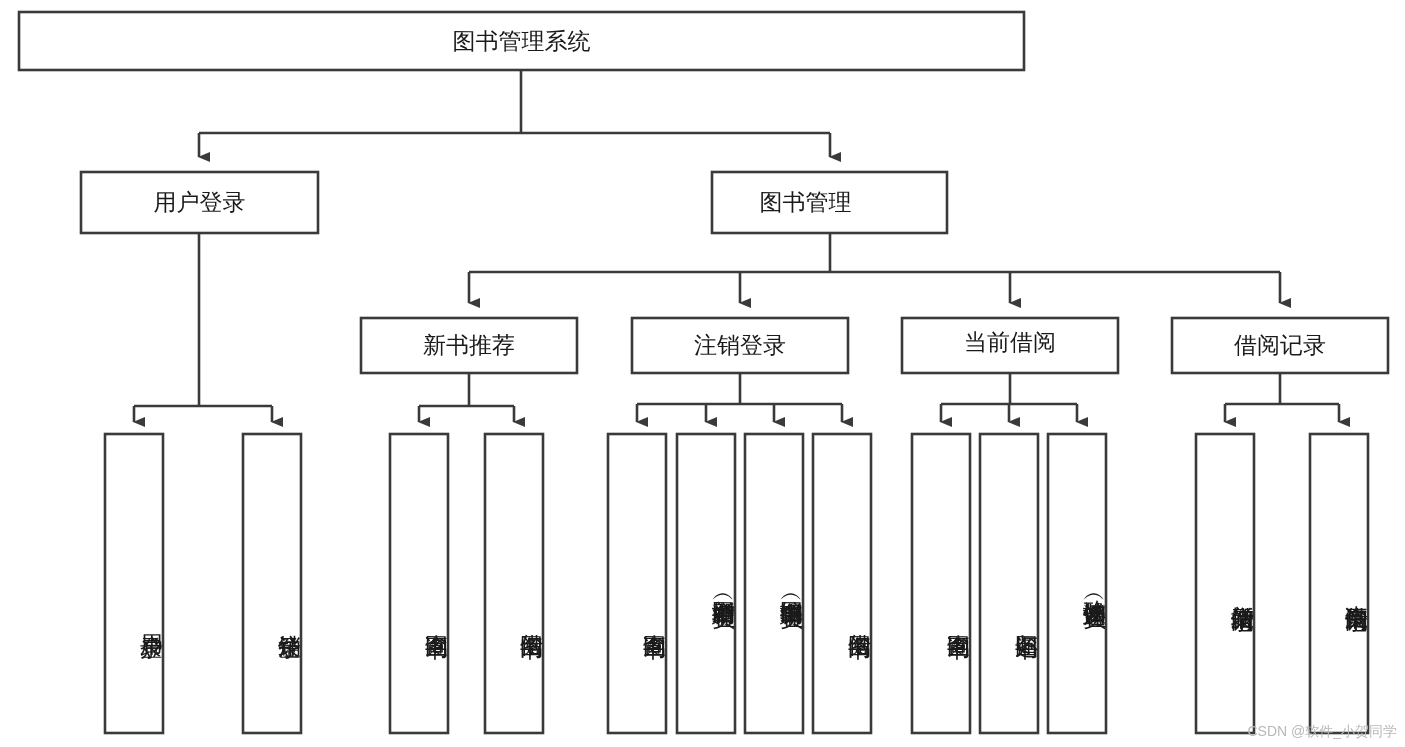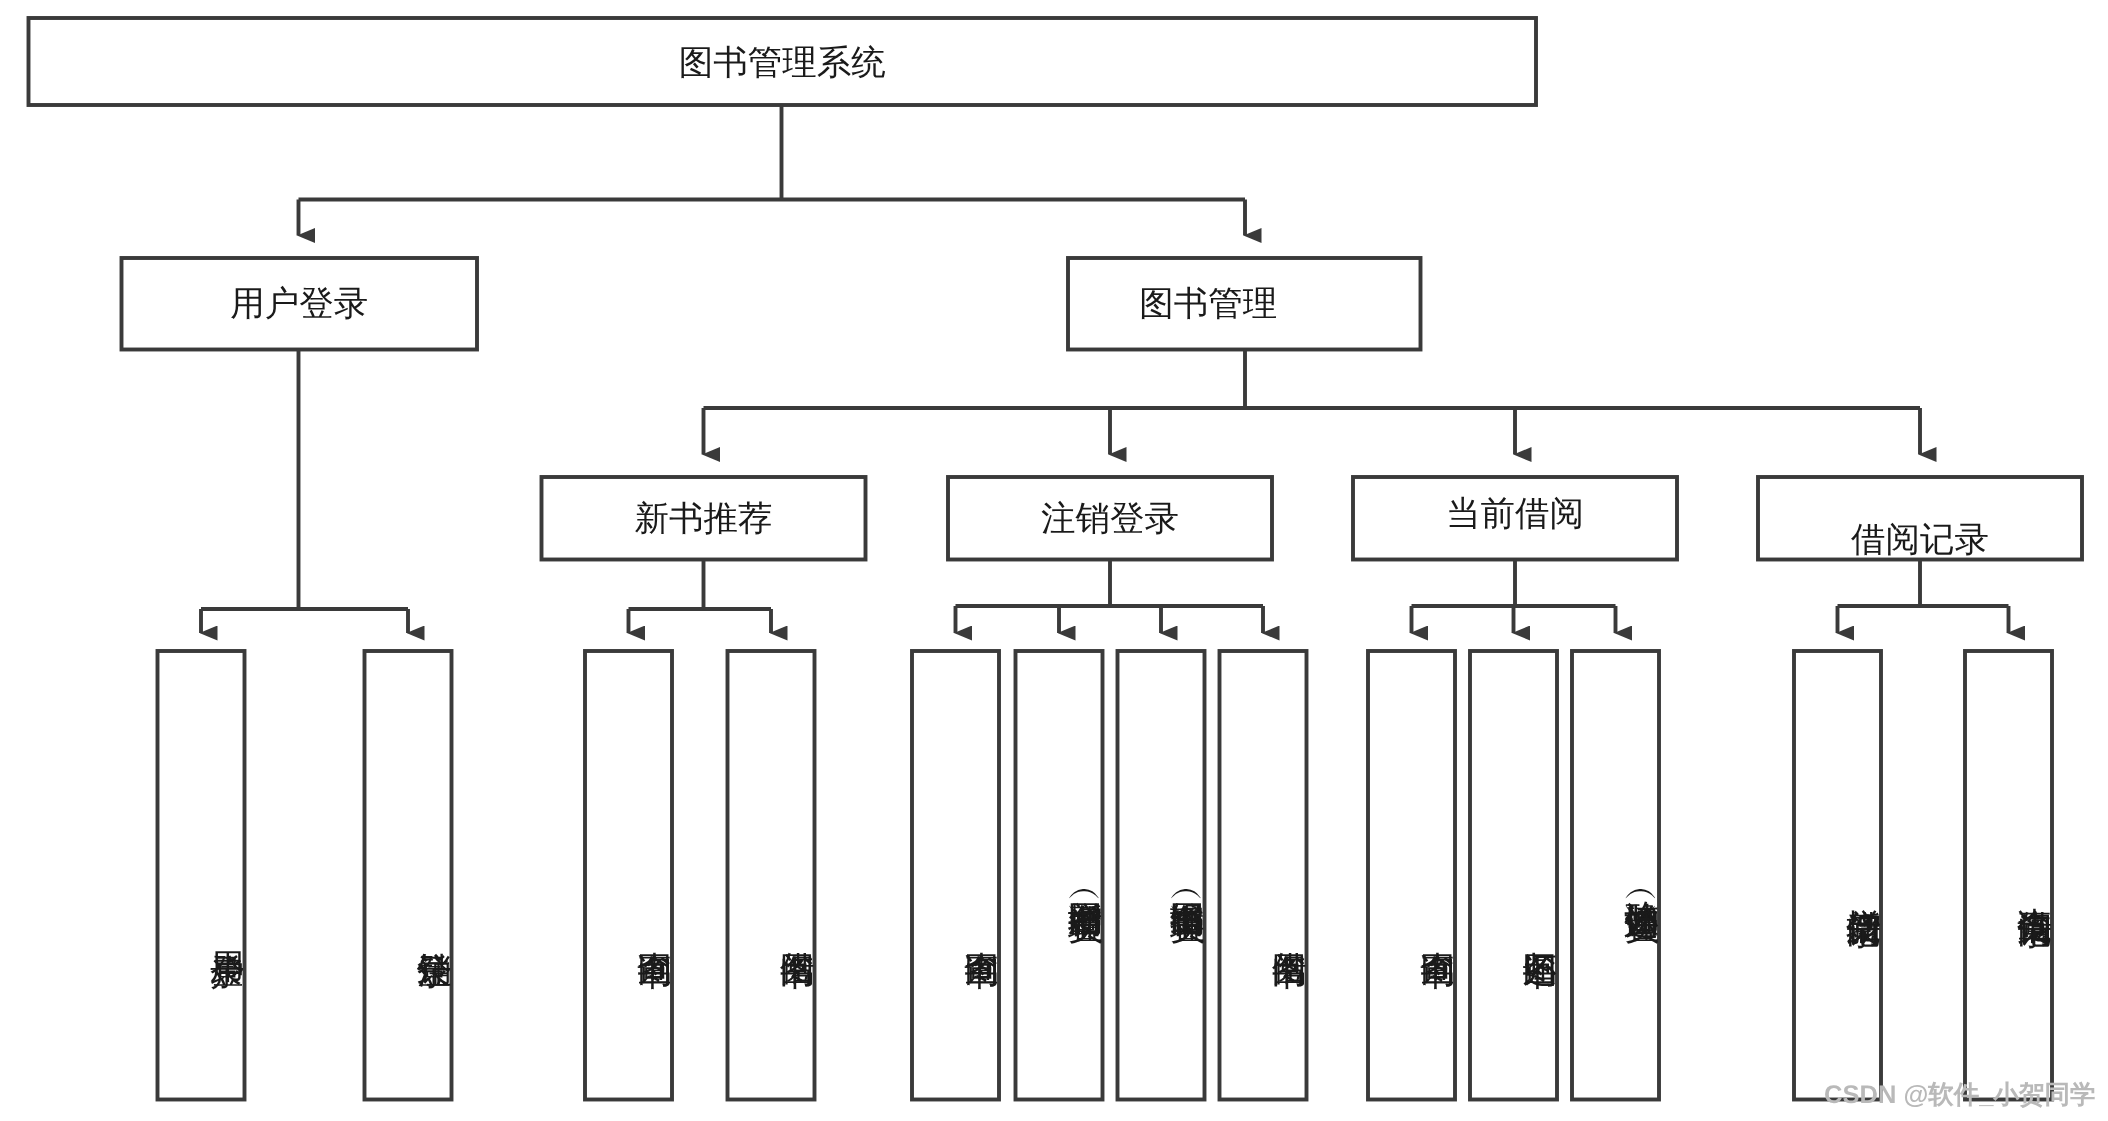--- a/index.html
+++ b/index.html
@@ -56,26 +56,25 @@
     justify-content: center;
     font-size: 23px;
     color: #1a1a1a;
     white-space: nowrap;
     pointer-events: none;
   }
   .watermark {
     position: absolute;
     right: 8px;
     bottom: 6px;
-    font-size: 17px;
+    font-size: 14px;
     color: #b9b9b9;
     font-family: "Liberation Sans", "DejaVu Sans", sans-serif;
     white-space: nowrap;
     pointer-events: none;
-    font-weight: bold;
   }
 </style>
 </head>
 <body>
 
 <svg id="diagram" viewBox="0 0 1405 747">
   <defs>
     <marker id="arrow" viewBox="0 0 10 12" refX="5" refY="11" markerWidth="10" markerHeight="12" orient="auto-start-reverse" markerUnits="userSpaceOnUse">
       <path d="M 0 0 L 10 0 L 5 12 Z" class="arrow-head"></path>
     </marker>
@@ -167,21 +166,21 @@
 </svg>
 
 <div class="hlabel-wrap" style="left:19px; top:12px; width:1005px; height:58px;">图书管理系统</div>
 
 <div class="hlabel-wrap" style="left:81px; top:172px; width:237px; height:61px;">用户登录</div>
 <div class="hlabel-wrap" style="left:712px; top:172px; width:187px; height:61px;">图书管理</div>
 
 <div class="hlabel-wrap" style="left:361px; top:318px; width:216px; height:55px;">新书推荐</div>
 <div class="hlabel-wrap" style="left:632px; top:318px; width:216px; height:55px;">注销登录</div>
 <div class="hlabel-wrap" style="left:902px; top:318px; width:216px; height:49px;">当前借阅</div>
-<div class="hlabel-wrap" style="left:1172px; top:332px; width:216px; height:55px;">借阅记录</div>
+<div class="hlabel-wrap" style="left:1172px; top:318px; width:216px; height:55px;">借阅记录</div>
 
 <div class="vlabel-wrap" style="left:105px; top:510px; width:58px; height:215px;">用户登录</div>
 <div class="vlabel-wrap" style="left:243px; top:510px; width:58px; height:215px;">注销登录</div>
 <div class="vlabel-wrap" style="left:390px; top:510px; width:58px; height:215px;">查询图书</div>
 <div class="vlabel-wrap" style="left:485px; top:510px; width:58px; height:215px;">借阅图书</div>
 <div class="vlabel-wrap" style="left:608px; top:510px; width:58px; height:215px;">查询图书</div>
 <div class="vlabel-wrap" style="left:677px; top:444px; width:58px; height:285px;">新增图书（管理员）</div>
 <div class="vlabel-wrap" style="left:745px; top:444px; width:58px; height:285px;">编辑图书（管理员）</div>
 <div class="vlabel-wrap" style="left:813px; top:510px; width:58px; height:215px;">借阅图书</div>
 <div class="vlabel-wrap" style="left:912px; top:510px; width:58px; height:215px;">查询图书</div>

